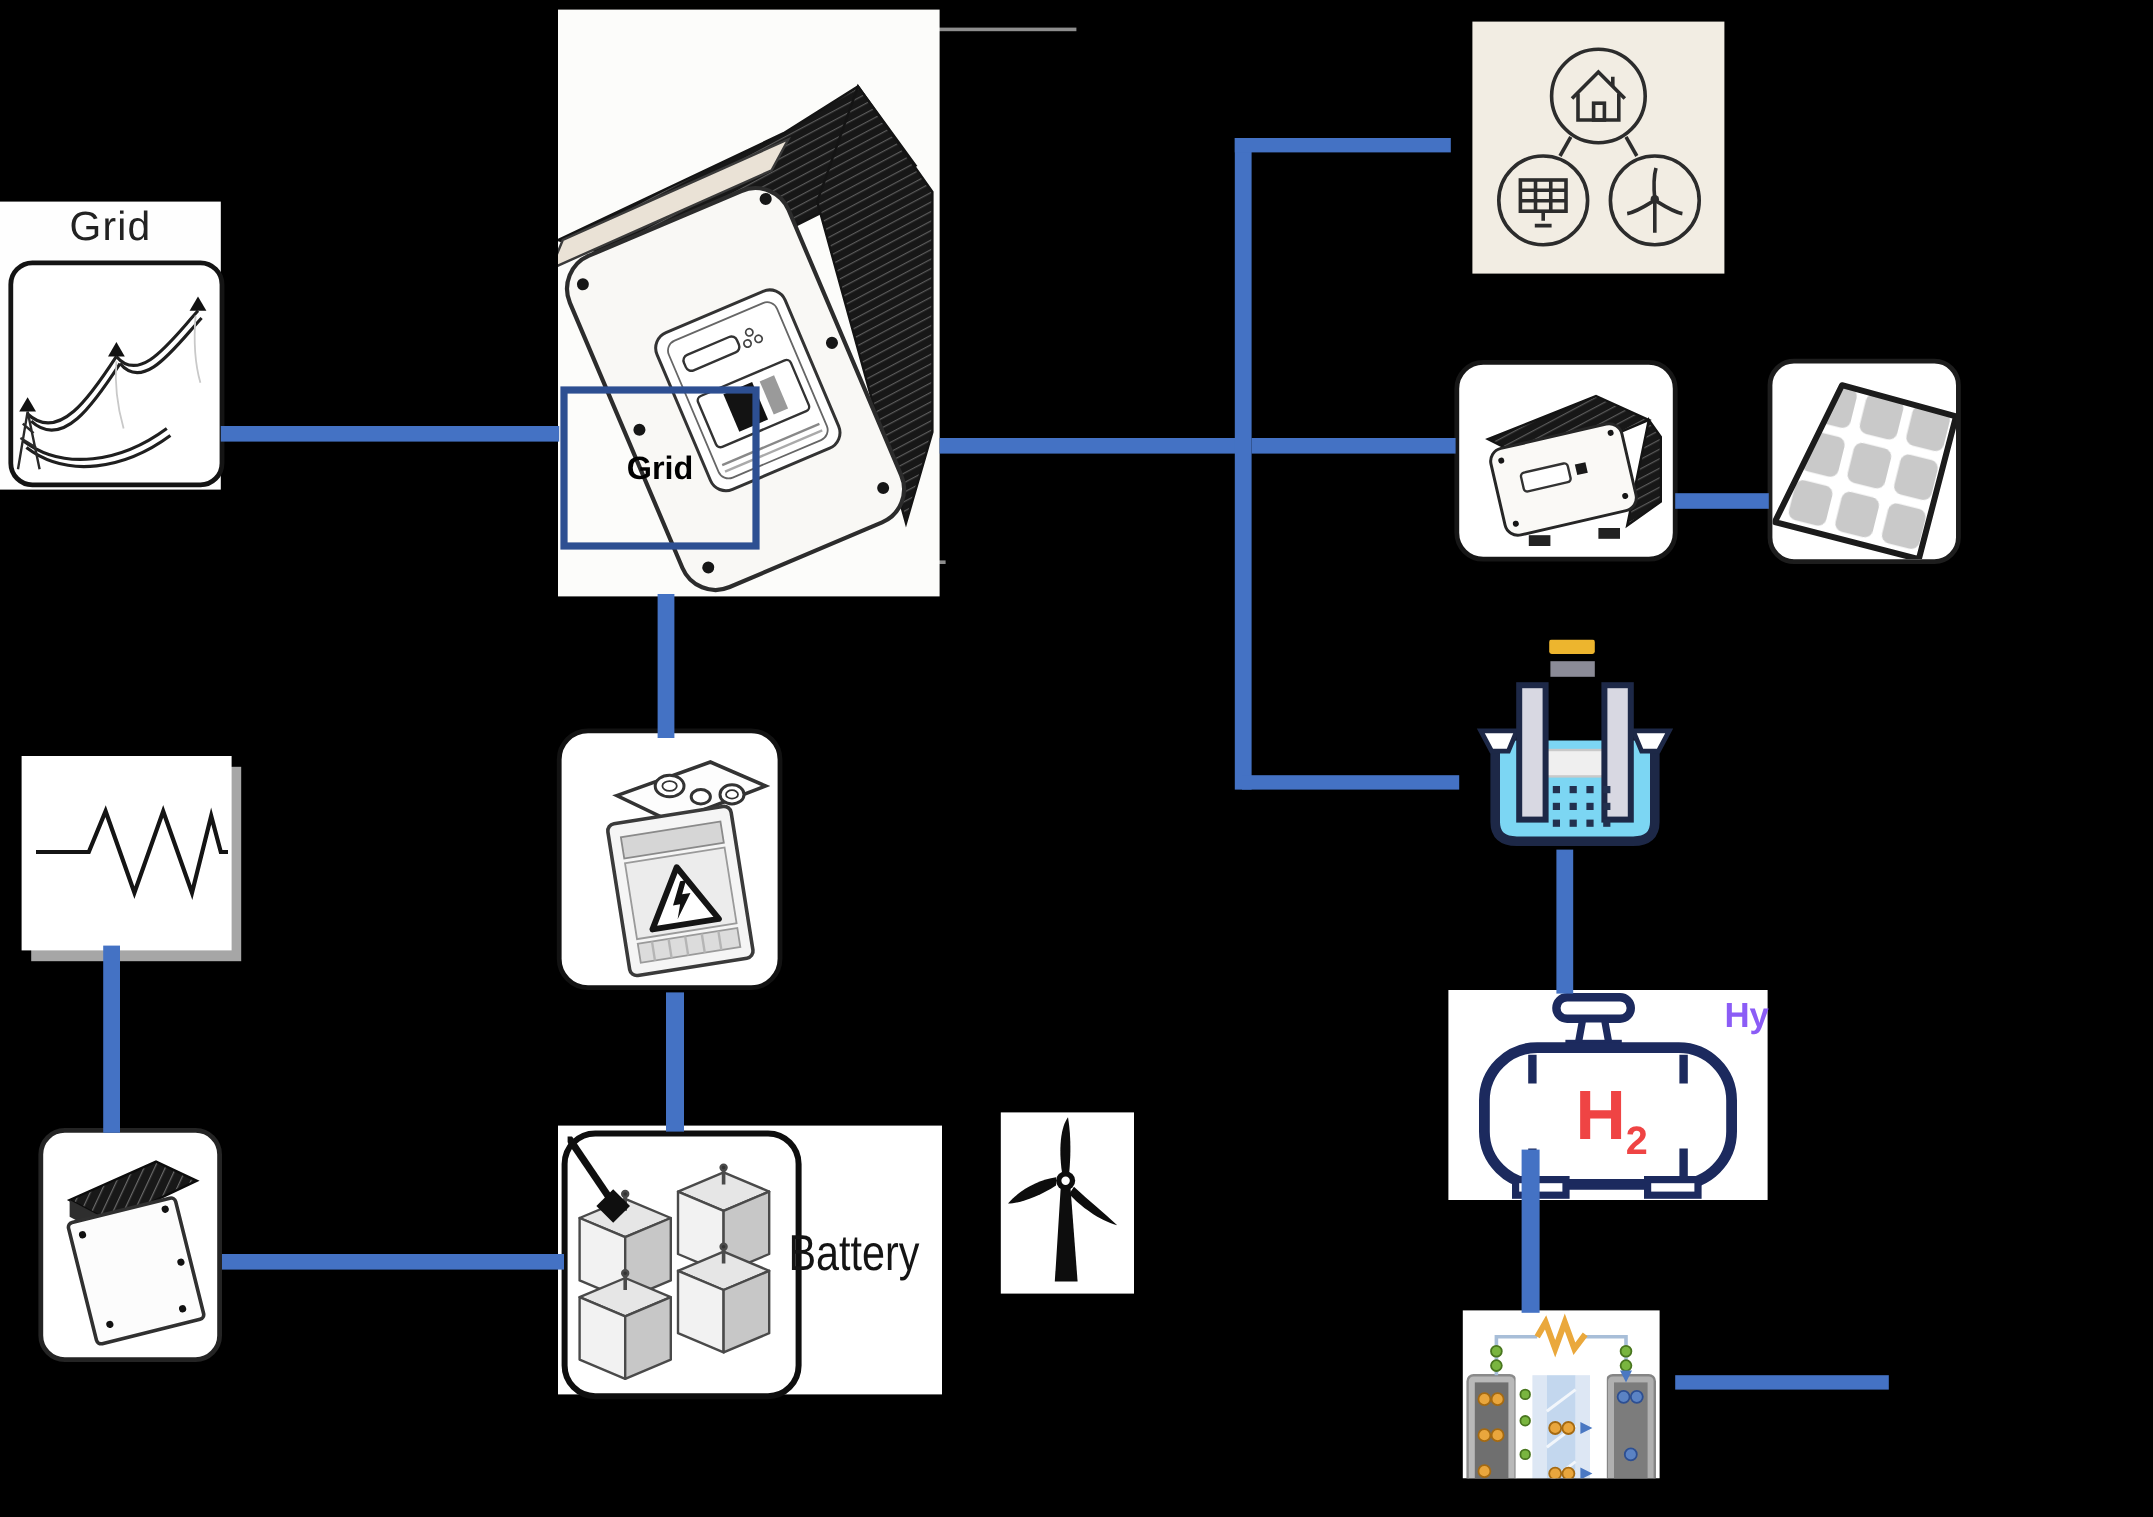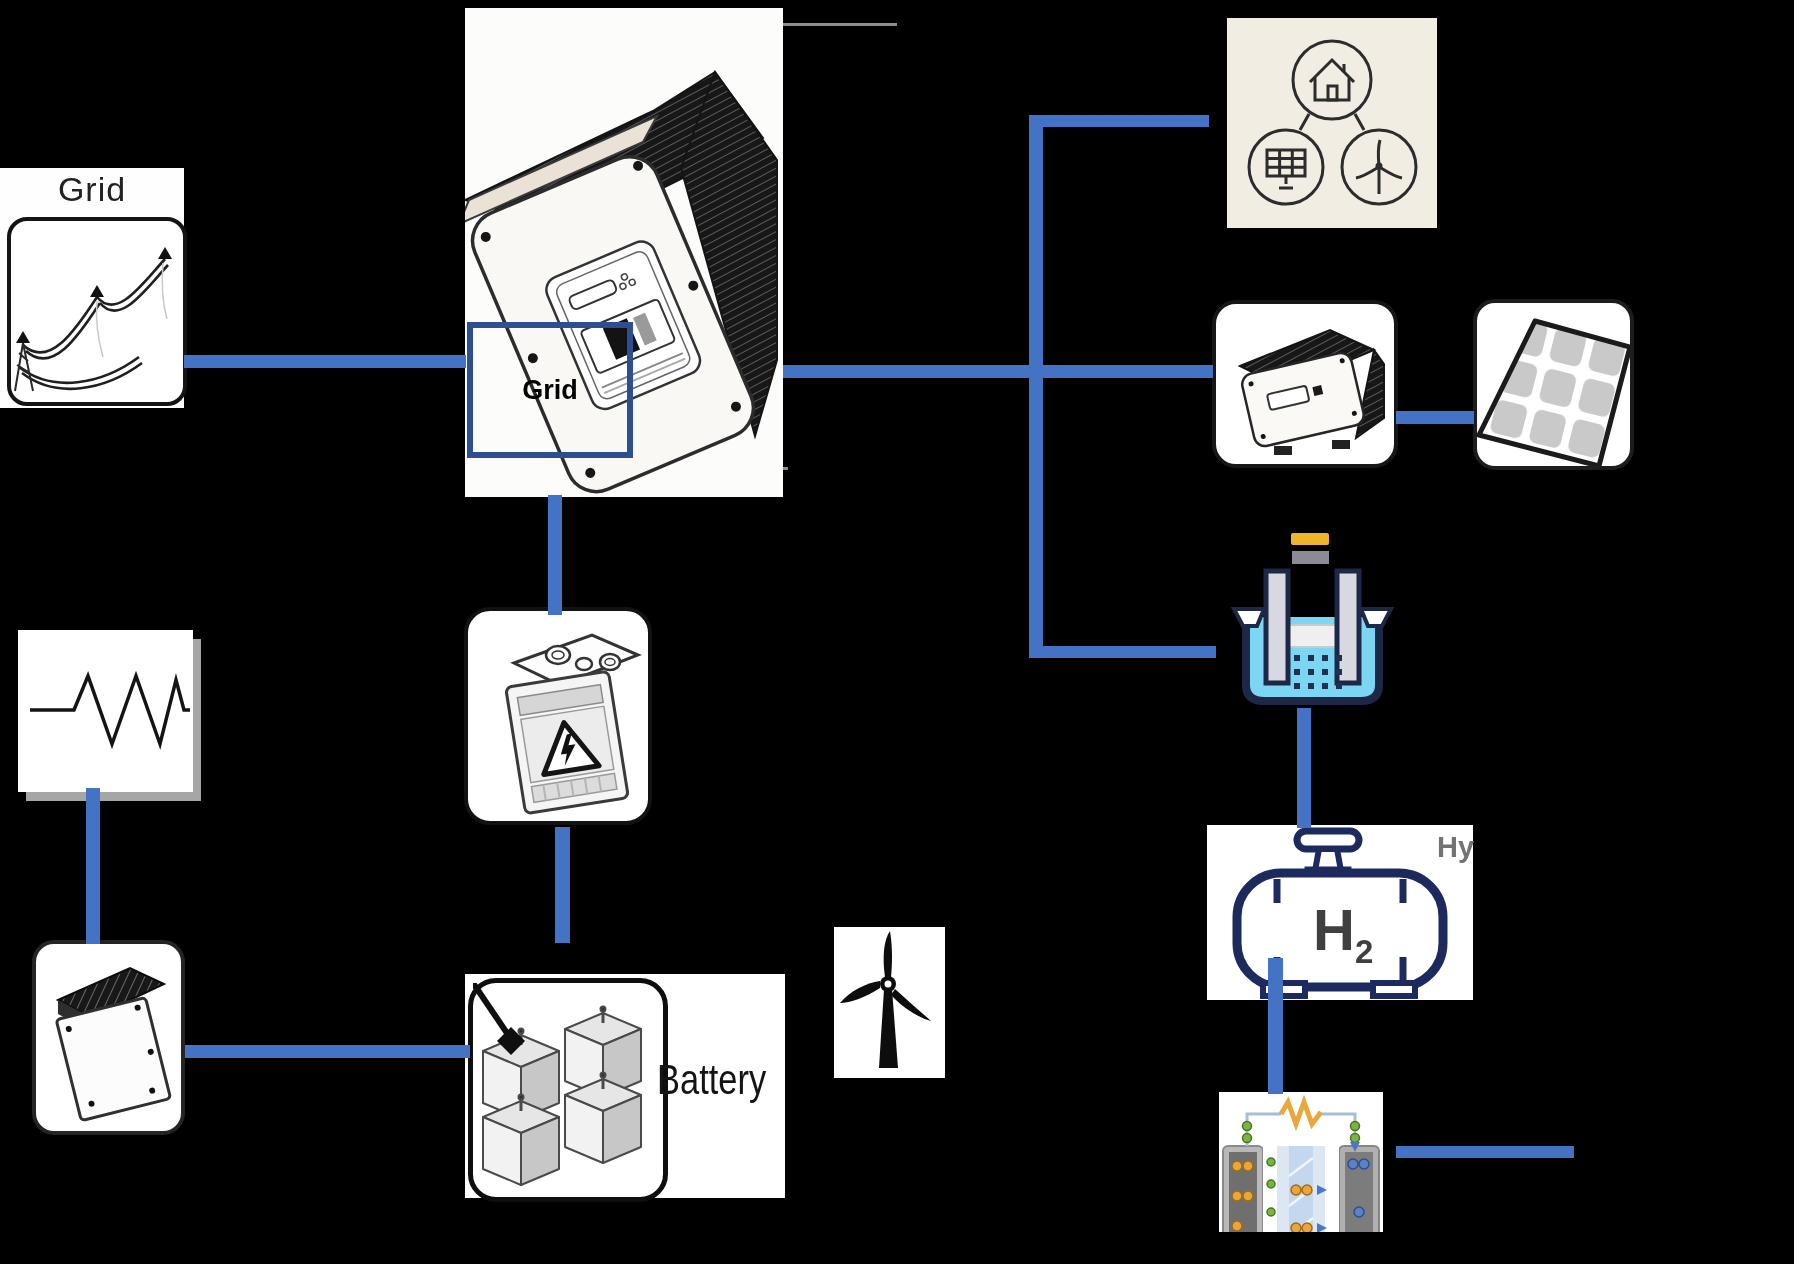--- a/index.html
+++ b/index.html
@@ -30,21 +30,21 @@
     left:467px;top:322px;width:166px;height:136px;z-index:4;
     border:6px solid #2d4f92;display:flex;align-items:center;justify-content:center;
   }
   #grid-port .lbl{font-size:27px;font-weight:bold;color:#000;}
 
   
   #dist{left:464px;top:607px;width:188px;height:218px;background:#fff;
         border:4px solid #121212;border-radius:26px;}
 
   
-  #batt{left:465px;top:938px;width:320px;height:224px;background:#fff;margin-top:36px;}
+  #batt{left:465px;top:938px;width:320px;height:224px;background:#fff;}
   #batt .cellsframe{
     position:absolute;left:3px;top:4px;width:190px;height:214px;
     border:5px solid #0e0e0e;border-radius:28px;
   }
   #batt .caption{
     position:absolute;left:192px;top:82px;font-size:42px;color:#141414;
     transform:scaleX(.82);transform-origin:left center;letter-spacing:0;
   }
 
   
@@ -68,24 +68,24 @@
   
   #solar{left:1473px;top:299px;width:161px;height:171px;background:#fff;
          border:4px solid #1d1d1d;border-radius:22px;overflow:hidden;}
 
   
   #elec{left:1230px;top:533px;width:165px;height:180px;}
 
   
   #tank{left:1207px;top:825px;width:266px;height:175px;background:#fff;}
   #tank .hy{
-    position:absolute;left:230px;top:6px;font-size:29px;font-weight:bold;color:#737373;
+    position:absolute;left:230px;top:6px;font-size:29px;font-weight:bold;color:#8b5cf6;
   }
   #tank .formula{
-    position:absolute;left:106px;top:76px;color:#404040;font-weight:bold;
+    position:absolute;left:106px;top:76px;color:#ef4444;font-weight:bold;
     font-size:58px;line-height:1;
   }
   #tank .formula sub{font-size:33px;}
 
   
   #fc{left:1219px;top:1092px;width:164px;height:172px;background:#fff;}
 </style>
 </head>
 <body>
 

